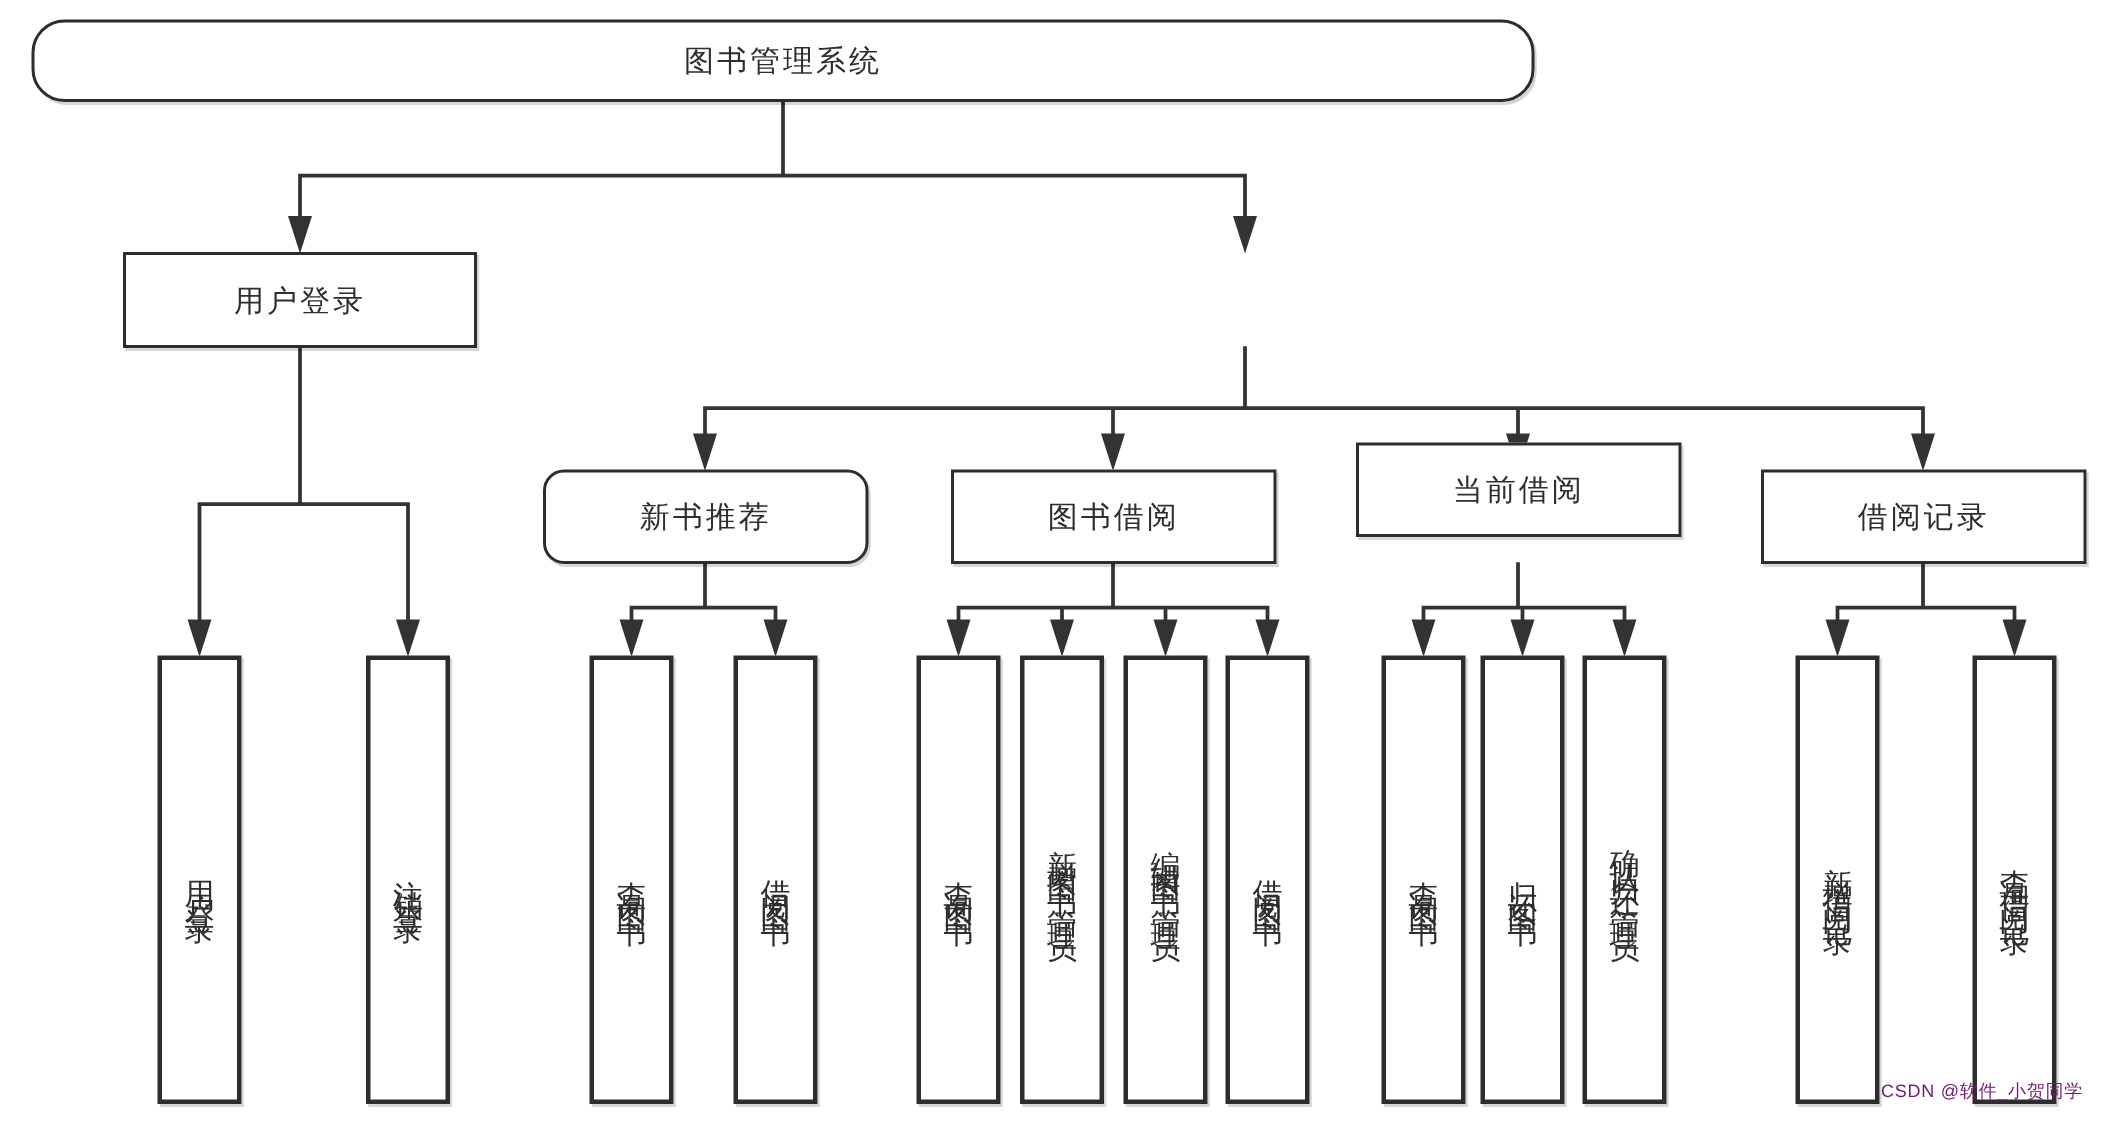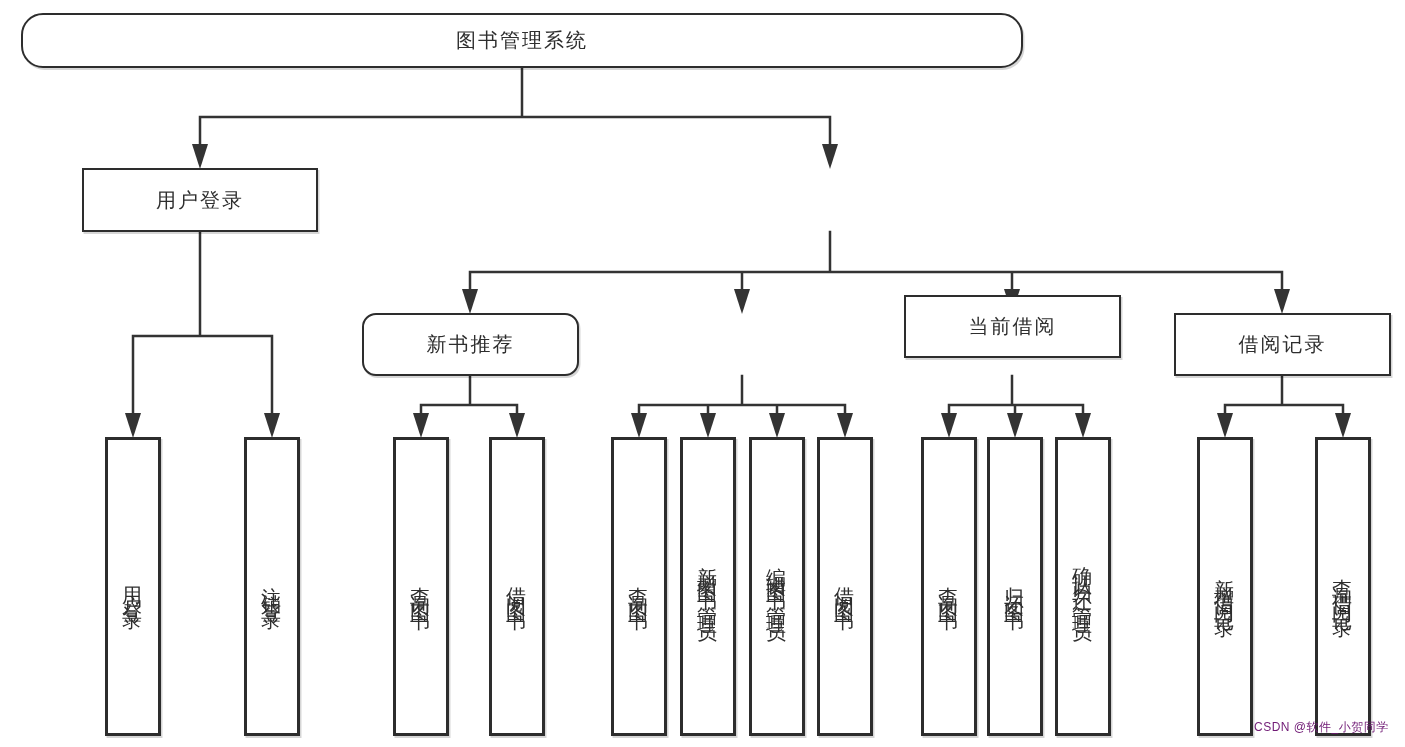--- a/index.html
+++ b/index.html
@@ -90,20 +90,21 @@
       <polygon points="1217,413 1233,413 1225,438"></polygon>
       <polygon points="1335,413 1351,413 1343,438"></polygon>
     </g>
   </svg>
 
   <div class="node" style="left:21px; top:13px; width:1002px; height:55px;border-radius:22px;">图书管理系统</div>
 
   <div class="node" style="left:82px; top:168px; width:236px; height:64px;">用户登录</div>
 
   <div class="node" style="left:362px; top:313px; width:217px; height:63px;border-radius:14px;">新书推荐</div>
+  <div class="node" style="left:634px; top:313px; width:217px; height:63px;">图书借阅</div>
   <div class="node" style="left:904px; top:295px; width:217px; height:63px;">当前借阅</div>
   <div class="node" style="left:1174px; top:313px; width:217px; height:63px;">借阅记录</div>
 
   <div class="vnode" style="left:105px; top:437px; width:56px; height:299px;">用户登录</div>
   <div class="vnode" style="left:244px; top:437px; width:56px; height:299px;">注销登录</div>
 
   <div class="vnode" style="left:393px; top:437px; width:56px; height:299px;">查询图书</div>
   <div class="vnode" style="left:489px; top:437px; width:56px; height:299px;">借阅图书</div>
 
   <div class="vnode" style="left:611px; top:437px; width:56px; height:299px;">查询图书</div>

